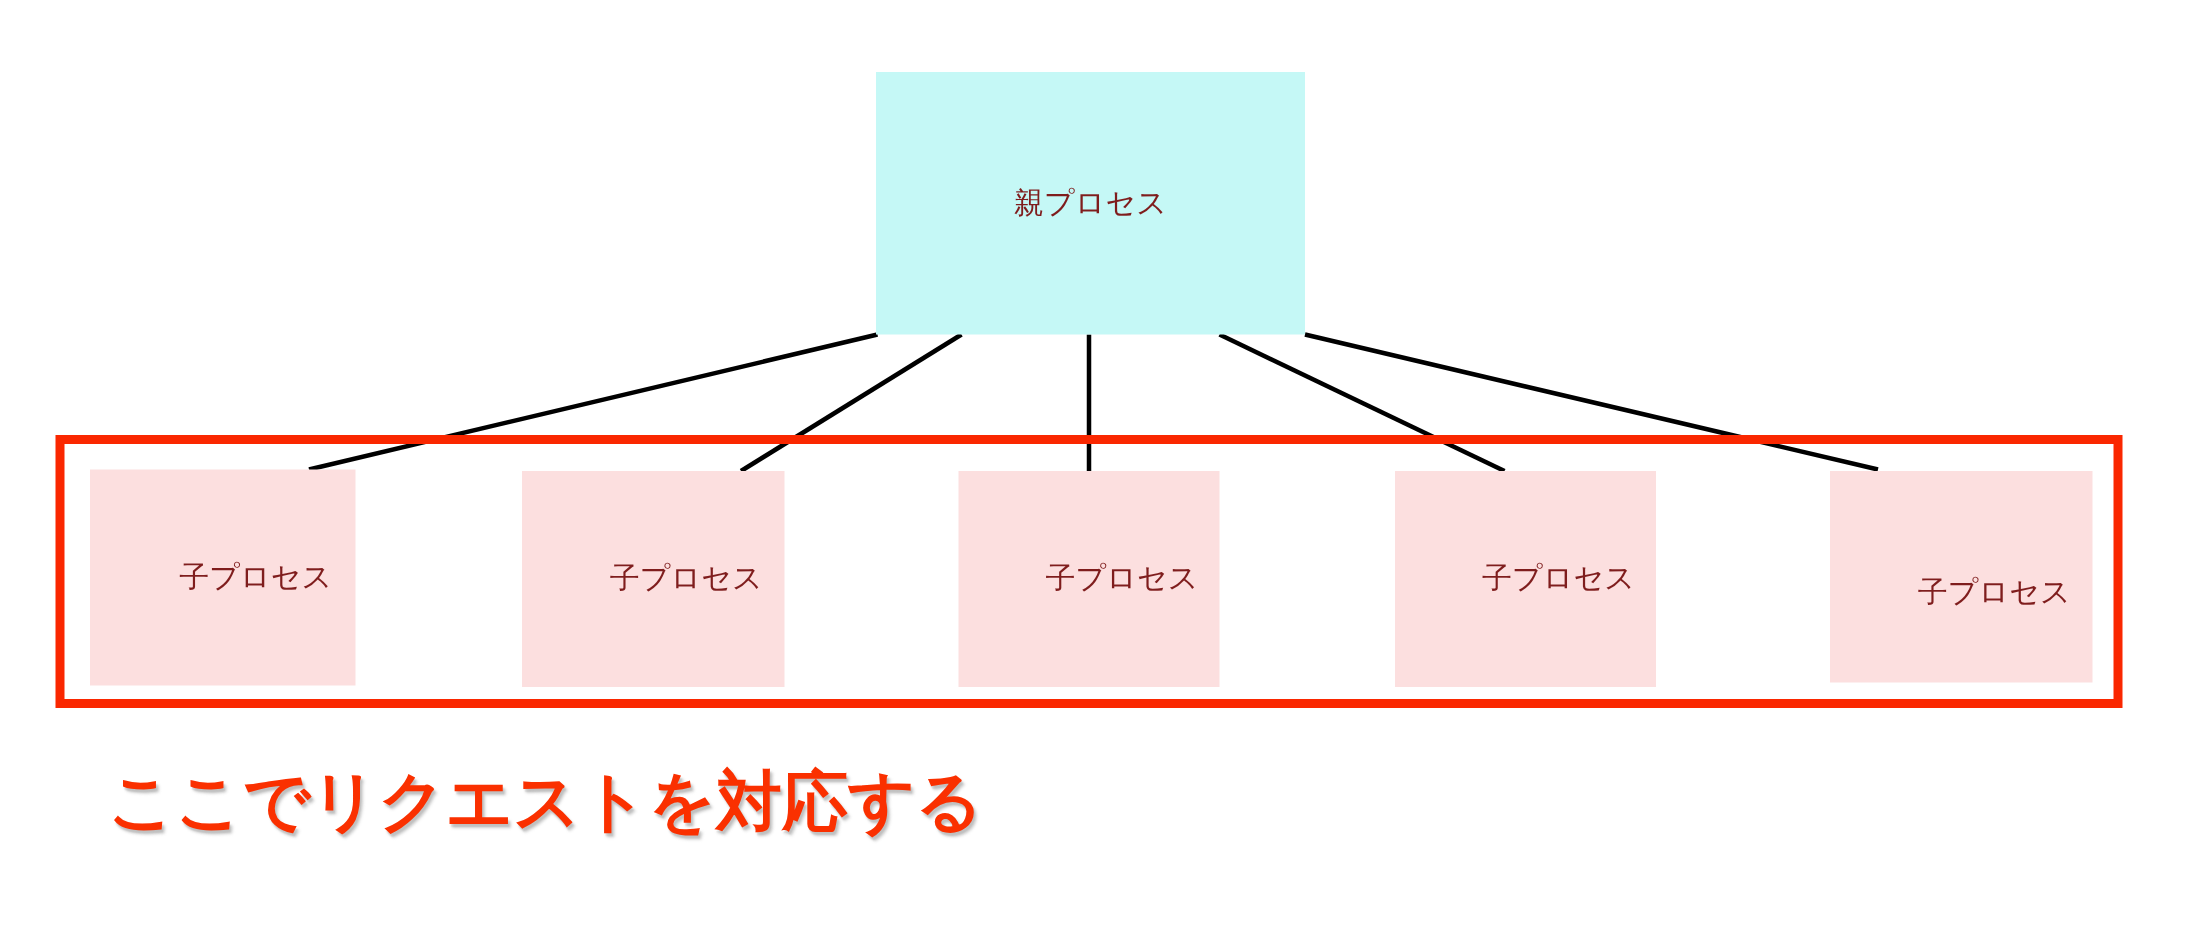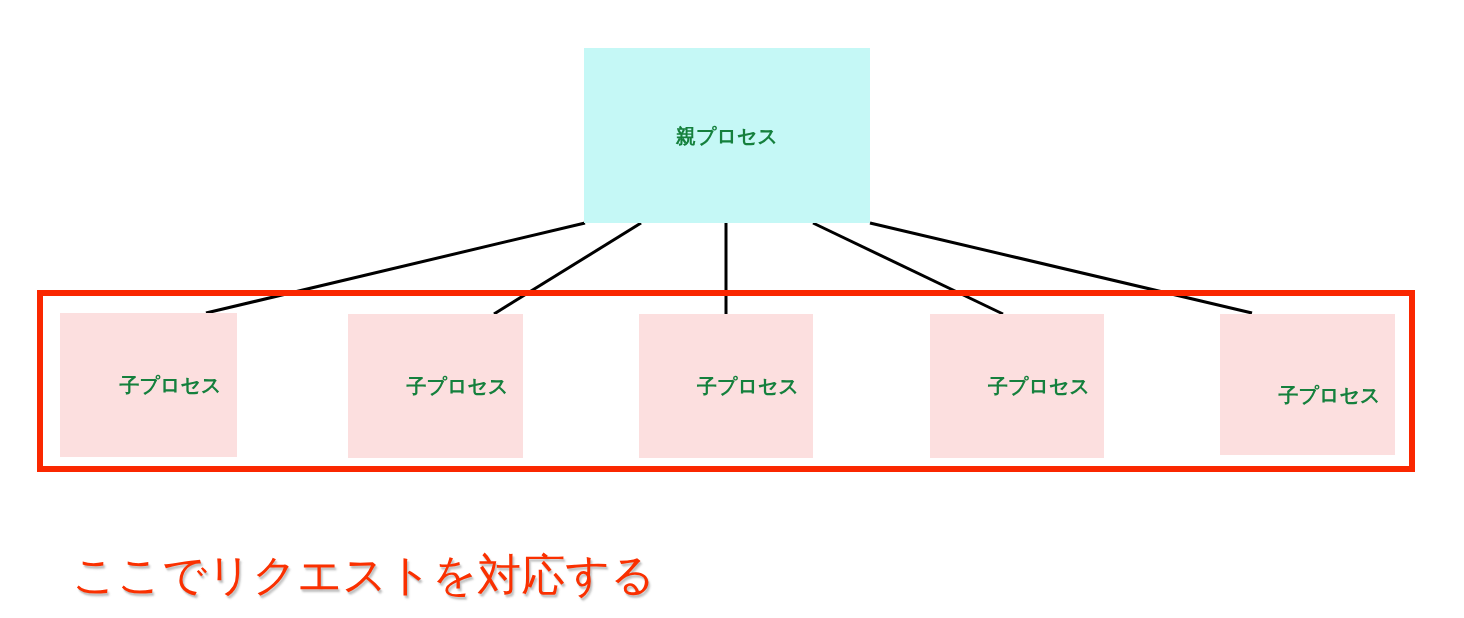--- a/index.html
+++ b/index.html
@@ -25,52 +25,50 @@
     height: 618px;
     pointer-events: none;
   }
   .node {
     position: absolute;
     box-sizing: border-box;
     display: flex;
     align-items: center;
     justify-content: center;
     text-align: center;
-    color: #15803d;
+    color: #7f1d1d;
     line-height: 1.2;
-    font-weight: bold;
   }
   .node-parent {
     background: #c5f8f6;
     font-size: 20px;
   }
   .node-child {
     background: #fcdfdf;
     font-size: 20px;
     padding-left: 44px;
   }
   .group-box {
     position: absolute;
     box-sizing: border-box;
     border: 6px solid #fa2700;
     background: transparent;
   }
   .caption {
     position: absolute;
     font-size: 44px;
-    font-weight: normal;
+    font-weight: bold;
     color: #fa3000;
     white-space: nowrap;
     letter-spacing: 0px;
     -webkit-text-stroke: 5px #ffffff;
     paint-order: stroke fill;
     text-shadow:
       2px 3px 2px rgba(150,150,150,0.45),
       1px 2px 1px rgba(170,170,170,0.35);
-    margin-top: 41px;
   }
 </style>
 </head>
 <body>
 
 <div id="canvas">
 
   <svg id="edges" viewBox="0 0 1464 618" width="1464" height="618" xmlns="http://www.w3.org/2000/svg">
     <line x1="585" y1="223" x2="206" y2="313" stroke="#000000" stroke-width="3"></line>
     <line x1="641" y1="223" x2="494" y2="314" stroke="#000000" stroke-width="3"></line>

